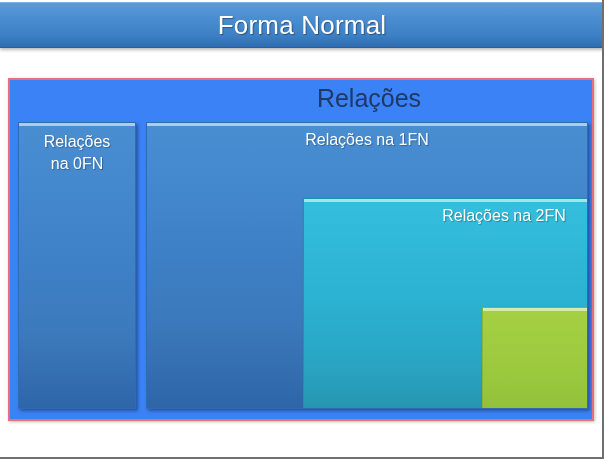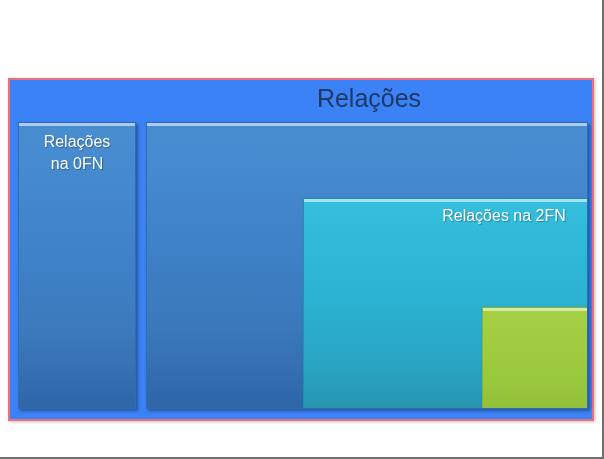--- a/index.html
+++ b/index.html
@@ -141,32 +141,36 @@
     background: linear-gradient(to bottom, #a5d043 0%, #9ac83d 40%, #8dba38 72%, #7da52f 100%);
     border: 1px solid #86b532;
   }
   #box-3fn .fn-label { top: 8px; font-size: 16px; }
 </style>
 </head>
 <body>
 
 <div id="slide">
 
+  <div id="title-bar">
+    <span class="title-text">Forma Normal</span>
+  </div>
 
   <div id="pink-container">
 
     <div id="relacoes-label">Relações</div>
 
     <div class="fn-box" id="box-0fn">
       <div class="hilite"></div>
       <div class="fn-label">Relações<br>na 0FN</div>
     </div>
 
     <div class="fn-box" id="box-1fn">
       <div class="hilite"></div>
+      <div class="fn-label">Relações na 1FN</div>
 
       <div class="fn-box" id="box-2fn">
         <div class="hilite"></div>
         <div class="fn-label">Relações na 2FN</div>
 
         <div class="fn-box" id="box-3fn">
           <div class="hilite"></div>
           <div class="fn-label">Relações na 3FN</div>
 
         </div>

